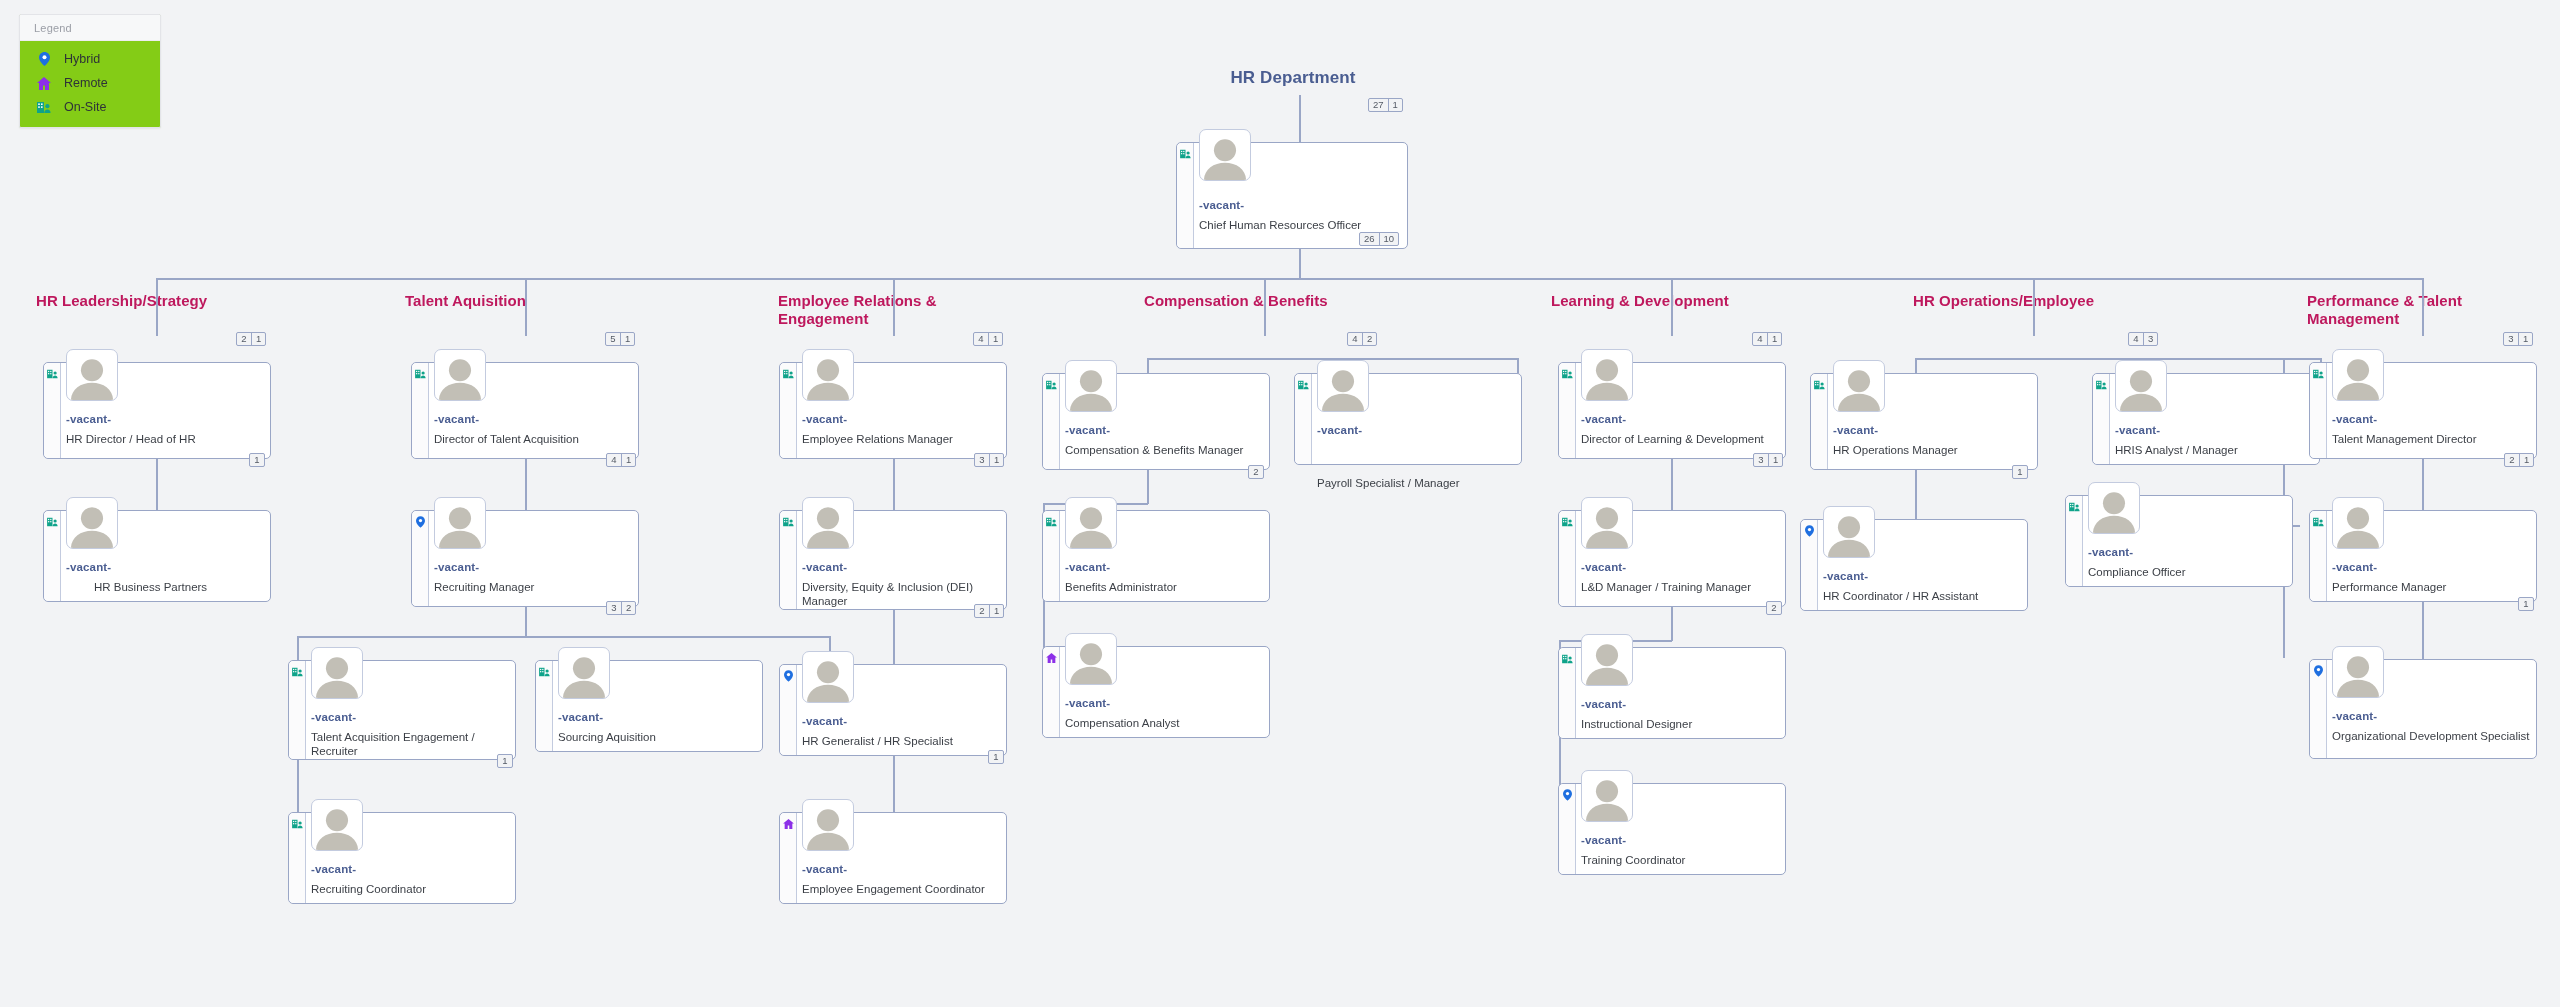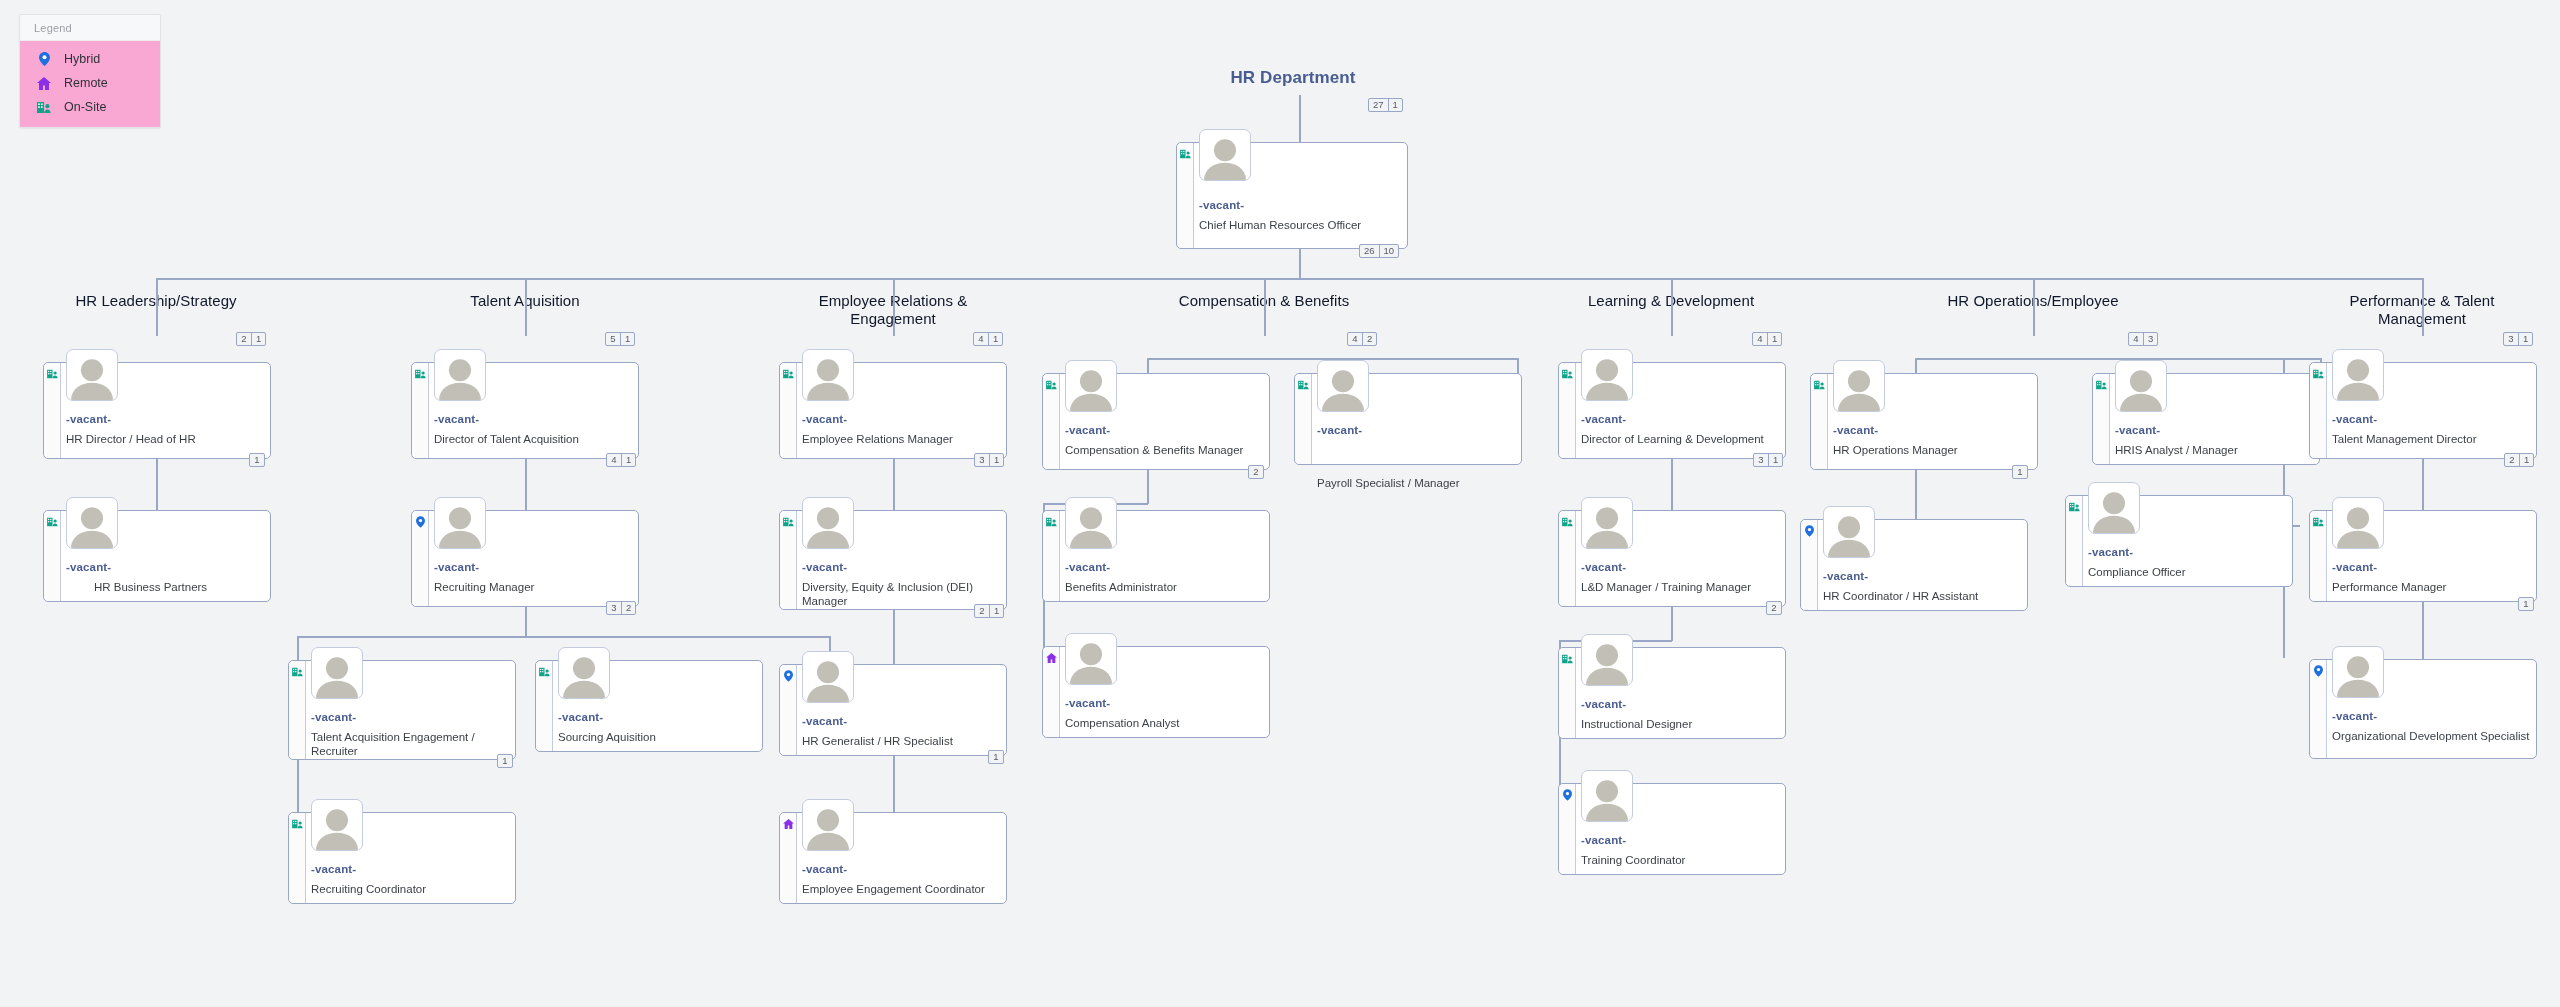--- a/index.html
+++ b/index.html
@@ -15,21 +15,21 @@
     width: 2560px;
     height: 1007px;
     background: #f2f3f5;
   }
 
   
   #legend {
     position: absolute;
     left: 19px; top: 14px;
     width: 142px;
-    background: #f9a8d4;
+    background: #84cc16;
     border: 1px solid #e3e4e8;
     border-radius: 2px;
     box-shadow: 0 1px 2px rgba(0,0,0,.06);
     z-index: 50;
   }
   #legend .legend-head {
     padding: 7px 11px 6px 14px;
     font-size: 11px;
     color: #9b9ea6;
     background: #f7f8f9;
@@ -50,23 +50,23 @@
     position: absolute;
     font-size: 17px;
     font-weight: bold;
     color: #4a5d91;
     text-align: center;
     letter-spacing: .1px;
   }
   .group-title {
     position: absolute;
     font-size: 15px;
-    font-weight: normal;
-    color: #0f172a;
-    text-align: center;
+    font-weight: bold;
+    color: #be185d;
+    text-align: left;
     line-height: 1.18;
     letter-spacing: .05px;
   }
 
   
   .line {
     position: absolute;
     background: #9aa6c6;
     z-index: 1;
   }
@@ -243,21 +243,21 @@
     <div class="photo">
       <svg width="52" height="46" viewBox="0 0 52 46">
           <circle cx="26" cy="16" r="11.5" fill="#c2bfb6"></circle>
           <path d="M4 48c0-12 9.8-19 22-19s22 7 22 19z" fill="#c2bfb6"></path>
         </svg>
     </div>
     <div class="name" style="top:56px;">-vacant-</div>
     <div class="title" style="top:75px;">Chief Human Resources Officer</div>
   </div>
 
-  <div class="badge" style="left:1359px; top:244px;">
+  <div class="badge" style="left:1359px; top:232px;">
     <span>26</span>
     <span>10</span>
   </div>
 
   <div class="line vline" style="left:1299px; top:249px; height:30px;"></div>
 
   <div class="line hline" style="left:156px; top:278px; width:2266px;"></div>
 
   <div class="line vline" style="left:156px; top:278px; height:58px;"></div>
   <div class="line vline" style="left:525px; top:278px; height:58px;"></div>

